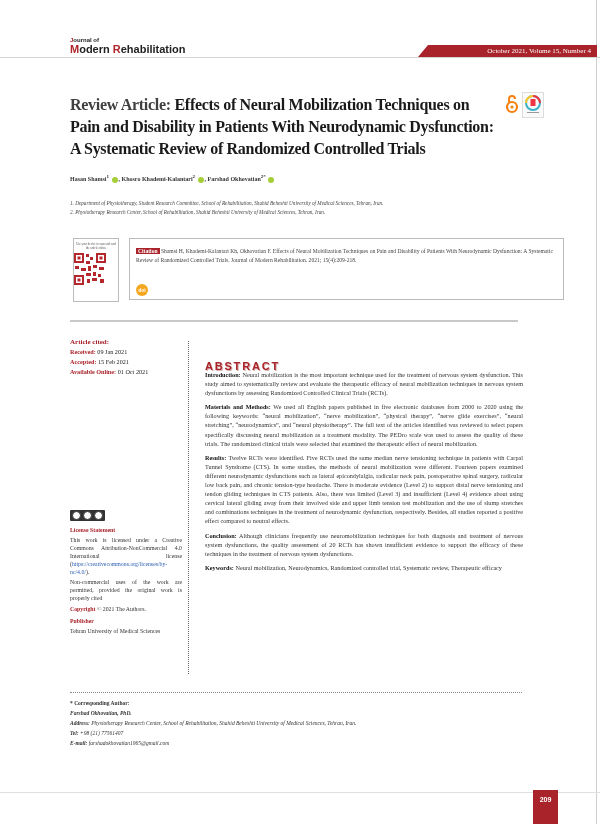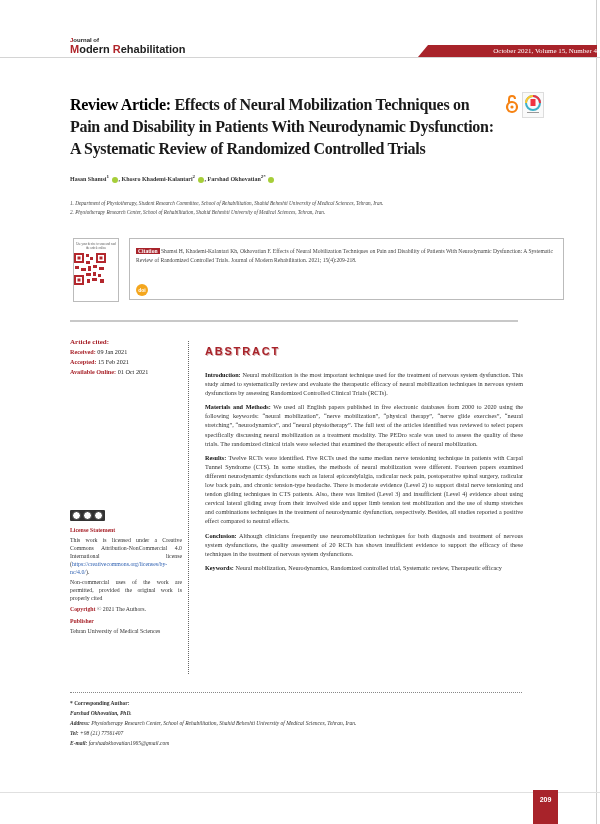--- a/index.html
+++ b/index.html
@@ -6,24 +6,24 @@
   body { width:600px; height:824px; background:#fff; position:relative; overflow:hidden;
          font-family:"Liberation Serif", serif; color:#222; }
   .vline-right { position:absolute; left:596px; top:0; width:1px; height:824px; background:#cfcfcf; }
   .header-line { position:absolute; left:0; top:57px; width:600px; height:1px; background:#d4d4d4; }
   .journal { position:absolute; left:70px; top:37px; font-family:"Liberation Sans", sans-serif; line-height:1; }
   .journal .j1 { font-size:6px; font-weight:bold; color:#222; }
   .journal .j2 { font-size:11px; font-weight:bold; color:#222; margin-top:1px; }
   .journal .red { color:#b0252a; }
   .issue-tag { position:absolute; left:418px; top:45px; width:179px; height:12px; background:#a8232a;
                clip-path:polygon(10px 0,100% 0,100% 100%,0 100%); color:#fff; font-size:7px;
-               line-height:12px; text-align:right; box-sizing:border-box; }
+               line-height:12px; text-align:right; padding-right:6px; box-sizing:border-box; }
   .title { position:absolute; left:70px; top:94px; width:430px; font-size:16px; font-weight:bold;
            line-height:22px; color:#1a1a1a; letter-spacing:-0.3px; }
-  .title .label { color:#000000; }
+  .title .label { color:#404040; }
   .oa-icon { position:absolute; left:505px; top:94px; width:14px; height:20px; }
   .crossmark { position:absolute; left:522px; top:92px; width:20px; height:24px; border:1px solid #ddd; background:#fafafa; }
   .authors { position:absolute; left:70px; top:174px; font-size:6px; font-weight:bold; color:#333; }
   .orcid { display:inline-block; width:6px; height:6px; border-radius:50%; background:#a6ce39; vertical-align:middle; margin:0 1px; }
   .affils { position:absolute; left:70px; top:199px; font-size:5.2px; font-style:italic; color:#444; line-height:9px; }
   .qr-box { position:absolute; left:73px; top:238px; width:44px; height:62px; border:1px solid #bbb; background:#fff; }
   .qr-box .qt { font-size:3px; text-align:center; color:#555; margin-top:3px; line-height:4px; }
   .qr { margin:3px auto 0; width:32px; height:32px; }
   .cite-box { position:absolute; left:129px; top:238px; width:435px; height:62px; border:1px solid #bbb; box-sizing:border-box; }
   .cite-text { position:absolute; left:6px; top:8px; width:420px; font-size:5.6px; line-height:9px; color:#444; }
@@ -33,21 +33,21 @@
   .sep { position:absolute; left:70px; top:320px; width:448px; height:2px; background:#c8c8c8; }
   .vdots { position:absolute; left:188px; top:341px; width:0; height:333px; border-left:1px dotted #666; }
   .info { position:absolute; left:70px; top:337px; width:112px; font-size:6.2px; line-height:10px; }
   .info .h { color:#a8232a; font-weight:bold; font-size:7px; }
   .info .k { color:#a8232a; font-weight:bold; }
   .lic { position:absolute; left:70px; top:510px; width:112px; font-size:5.8px; line-height:8px; color:#333; text-align:justify; }
   .cc { display:inline-flex; gap:2px; background:#333; padding:1px 2px; border-radius:1px; }
   .cc span { display:inline-block; width:7px; height:7px; border-radius:50%; background:#fff; border:1px solid #333; }
   .lic .h { color:#a8232a; font-weight:bold; margin-top:4px; }
   .lic a { color:#2a5db0; text-decoration:none; }
-  .abstract-h { position:absolute; left:205px; top:345px; font-family:"Liberation Sans", sans-serif; font-weight:bold;
+  .abstract-h { position:absolute; left:205px; top:360px; font-family:"Liberation Sans", sans-serif; font-weight:bold;
                 font-size:11px; letter-spacing:1.8px; color:#a8232a; text-shadow:1px 1px 0 #d8b0b0; }
   .abs-body { position:absolute; left:205px; top:370px; width:318px; font-size:6.2px; line-height:9.1px; color:#333; text-align:justify; }
   .abs-body p { margin:0 0 5px 0; }
   .abs-body b { color:#111; }
   .hdots { position:absolute; left:70px; top:692px; width:452px; border-top:1px dotted #888; }
   .corr { position:absolute; left:70px; top:698px; font-size:5.5px; line-height:10px; color:#333; }
   .corr .i { font-style:italic; }
   .page-num { position:absolute; left:533px; top:790px; width:25px; height:34px; background:#a8232a; color:#fff;
               font-family:"Liberation Sans", sans-serif; font-size:7px; font-weight:bold; text-align:center; padding-top:6px; box-sizing:border-box; }
   .footer-line { position:absolute; left:0; top:792px; width:600px; height:1px; background:#e0e0e0; }

